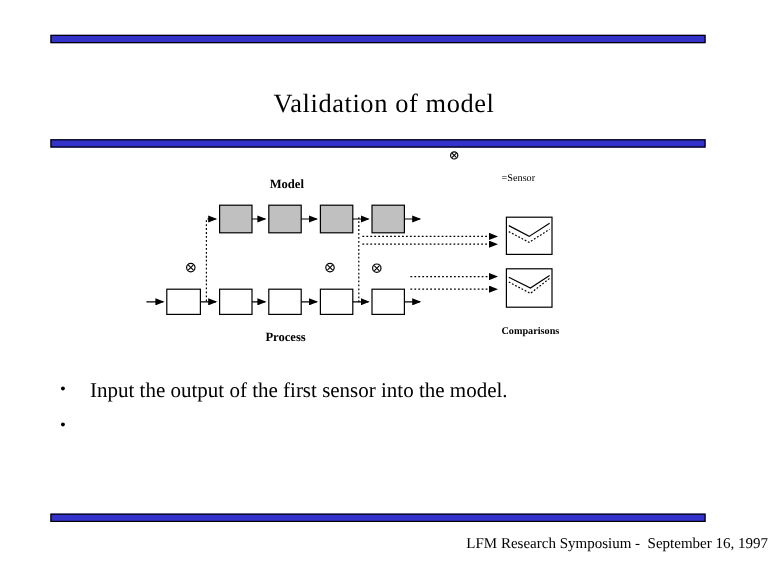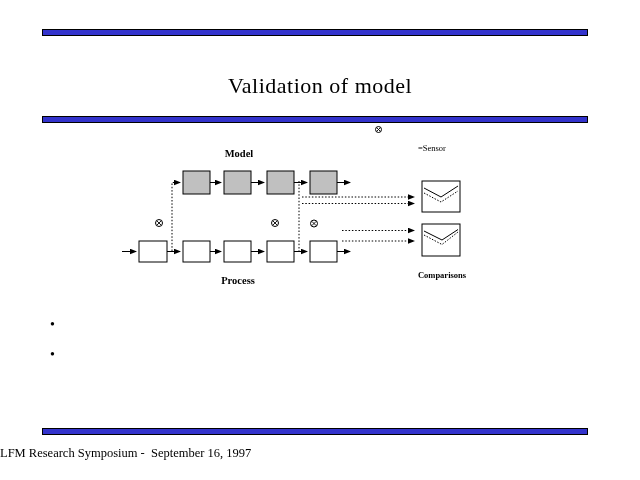--- a/index.html
+++ b/index.html
@@ -43,21 +43,21 @@
   }
   .bullet-marker {
     width: 25px;
     flex: 0 0 25px;
     font-size: 14px;
   }
   .bullet-text { white-space: pre-line; }
   #footer-text {
     position: absolute;
     top: 446px; left: 0; width: 640px;
-    text-align: left;
+    text-align: right;
     font-size: 12.5px;
     white-space: pre;
   }
 </style>
 </head>
 <body>
 
 <div id="slide">
 
   <div id="bar-top" class="bar"></div>
@@ -150,20 +150,21 @@
       <path d="M424,235 L442,244.5 L458,232" fill="none" stroke="#000" stroke-dasharray="1.5 1.5"></path>
     </g>
 
     <text class="dg-label" x="238" y="284" font-size="10.5" text-anchor="middle">Process</text>
     <text class="dg-label" x="442" y="278" font-size="8.5" text-anchor="middle">Comparisons</text>
   </svg>
 
   <div id="bullet-list">
     <div class="bullet-item">
       <span class="bullet-marker">•</span>
+      <span class="bullet-text">Input the output of the first sensor into the model.</span>
     </div>
     <div class="bullet-item">
       <span class="bullet-marker">•</span>
     </div>
   </div>
 
   <div id="bar-footer" class="bar"></div>
   <div id="footer-text">LFM Research Symposium -  September 16, 1997</div>
 
 </div>

